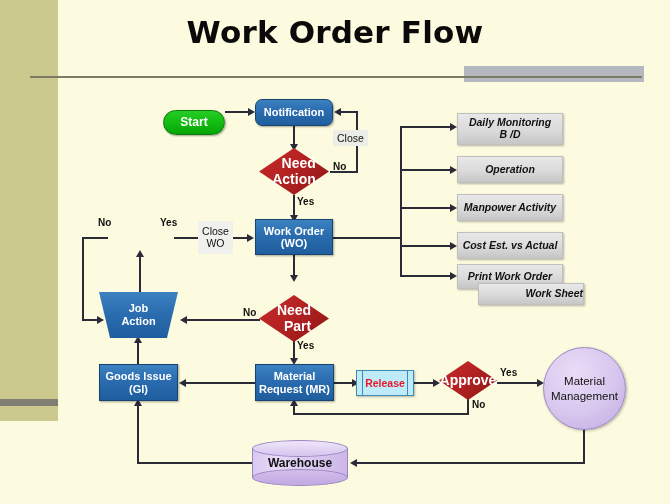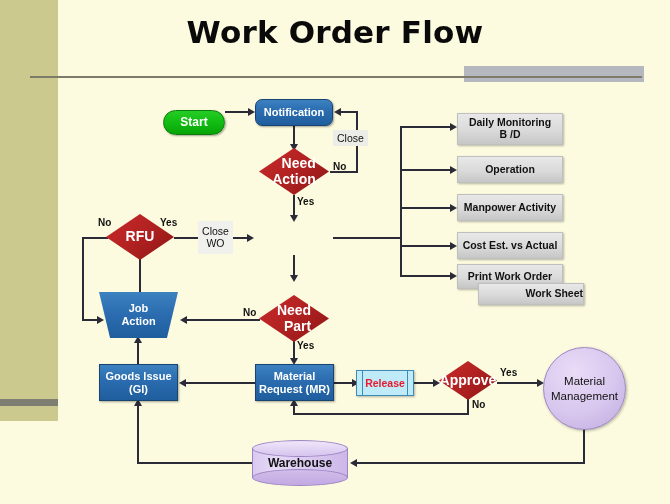--- a/index.html
+++ b/index.html
@@ -31,20 +31,21 @@
 
   .proc{
     background:linear-gradient(180deg,#3C81C0 0%,#2A6CAF 45%,#1F5E9E 100%);
     border:1px solid #17456F;color:#fff;font-weight:bold;font-size:11px;
     box-shadow:1px 1px 2px rgba(0,0,0,.35);
   }
   .gray{
     background:linear-gradient(180deg,#E8E8E8 0%,#DADADA 55%,#C6C6C6 100%);
     border:1px solid #BFBFBF;color:#111;font-weight:bold;font-size:10.5px;
     box-shadow:1px 1px 2px rgba(0,0,0,.28);
+    font-style:italic;
   }
   .plain{
     background:#F0F0EC;border:1px solid #F0F0EC;color:#111;
     font-weight:normal;font-size:10.5px;
   }
   .startpill{
     background:linear-gradient(180deg,#25CC25 0%,#12BC12 50%,#07A407 100%);
     border:1px solid #0A7A0A;border-radius:13px;color:#fff;
     font-weight:bold;font-size:12px;box-shadow:1px 1px 2px rgba(0,0,0,.35);margin-top:11px;
   }
@@ -213,25 +214,27 @@
   </div>
 
   <div class="dia" style="left:259px;top:148px;width:70px;height:47px;">
     <div class="dshape"></div>
     <div class="dtxt">
       <div><span>Need</span>
       <span style="display:block">Action</span></div>
     </div>
   </div>
 
-
-  <div class="dia" style="left:106px;top:214px;width:68px;height:46px;">
-    <div class="dshape"></div>
-    <div class="dtxt">RFU</div>
-  </div>
+  <div class="node proc" style="left:255px;top:219px;width:78px;height:36px;">
+    <div>
+        <span>Work Order</span>
+    <span>(WO)</span>
+      </div>
+  </div>
+
 
   <div class="node plain" style="left:198px;top:221px;width:35px;height:33px;">
     <div>
         <span>Close</span>
     <span>WO</span>
       </div>
   </div>
 
   <div class="trap" style="left:99px;top:292px;width:79px;height:46px;">
     <div class="tshape"></div>

